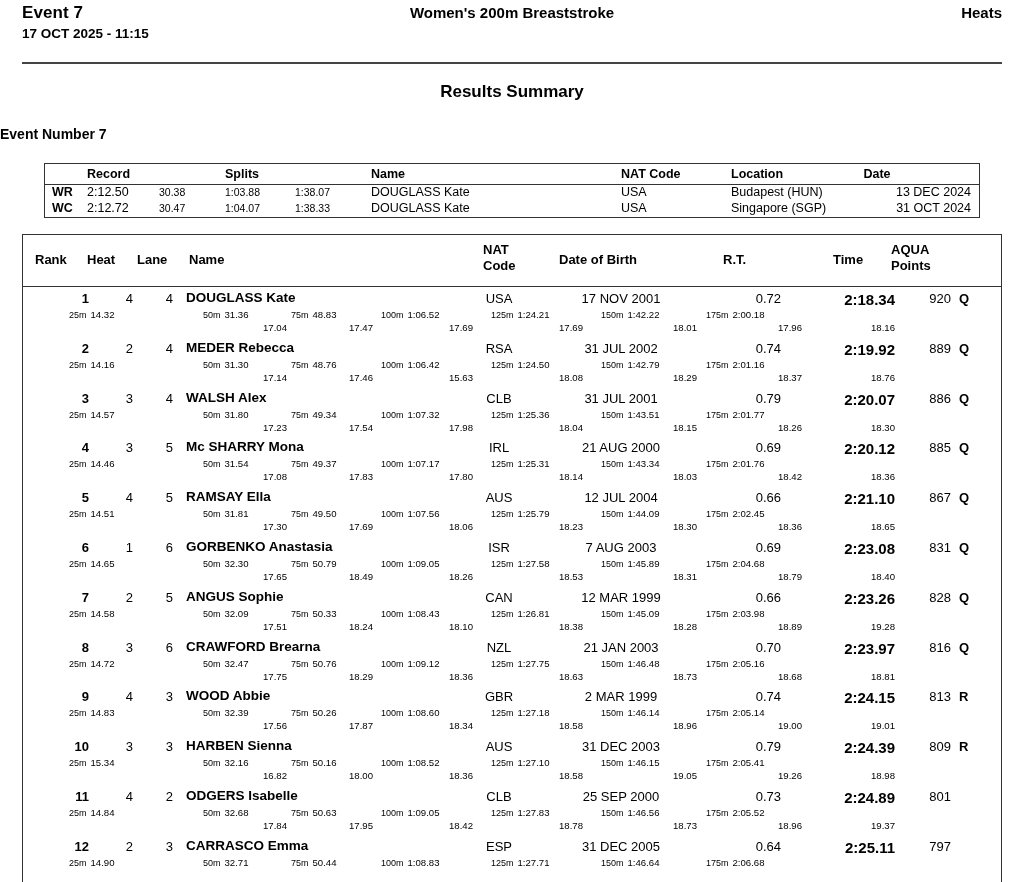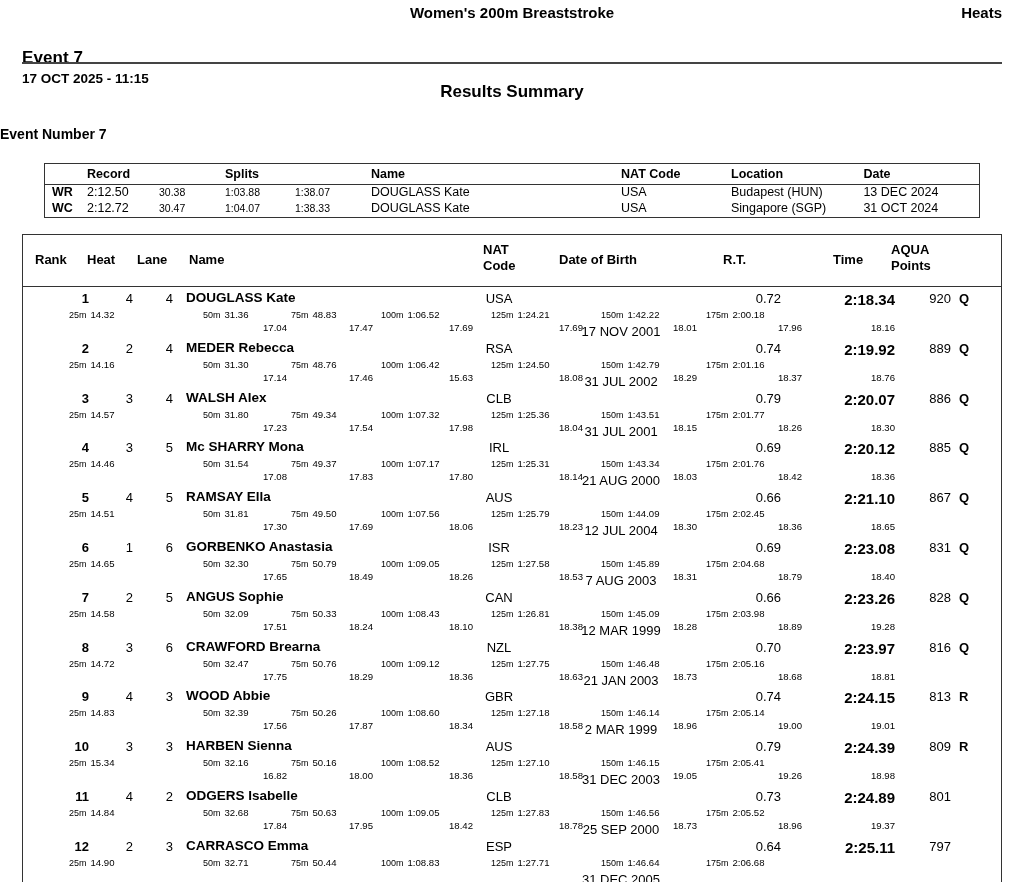--- a/index.html
+++ b/index.html
@@ -20,21 +20,20 @@
     position: relative;
     height: 56px;
     padding: 4px 18px 0 18px;
   }
   .hdr-left {
     position: absolute; left: 22px; top: 2px;
   }
   .hdr-event {
     font-size: 17px; font-weight: bold; letter-spacing: .1px;
     line-height: 22px;
-    margin-top: 45px;
   }
   .hdr-datetime {
     font-size: 13.5px; font-weight: bold; line-height: 19px;
   }
   .hdr-center {
     position: absolute; left: 0; right: 0; top: 4px;
     text-align: center;
     font-size: 15px; font-weight: bold;
   }
   .hdr-right {
@@ -81,21 +80,21 @@
     white-space: nowrap;
   }
   .rc-tag   { width: 42px; padding-left: 7px !important; font-weight: bold; font-size: 12.5px;}
   .rc-time  { width: 72px; text-align: left; }
   .rc-s1    { width: 66px; font-size: 10.5px; }
   .rc-s2    { width: 70px; font-size: 10.5px; }
   .rc-s3    { width: 76px; font-size: 10.5px; }
   .rc-name  { width: 250px; }
   .rc-nat   { width: 110px; }
   .rc-loc   { width: auto; }
-  .rc-date  { padding-right: 8px !important; }
+  .rc-date  { text-align: right; padding-right: 8px !important; }
   th.rc-date { text-align: right; margin-top: 20px; }
   .rc-splits-head { }
 
   
   .results-wrap {
     margin: 16px 22px 0 22px;
     border: 1.5px solid #333;
     border-bottom: none;
   }
   .res-head {
@@ -120,21 +119,21 @@
 
   .res-row { position: relative; height: 49.8px; }
   .res-row > div, .res-row > span { position: absolute; }
 
   
   .r-rank { left: 0;   top: 2px;  width: 66px;  text-align: right; font-size: 13px; font-weight: bold; }
   .r-heat { left: 66px;top: 2px;  width: 44px;  text-align: right; font-size: 13px; }
   .r-lane { left: 118px;top: 2px; width: 32px;  text-align: right; font-size: 13px; }
   .r-name { left: 163px;top: 1px;  font-size: 13.5px; font-weight: bold; white-space: nowrap; }
   .r-nat  { left: 444px;top: 2px;  width: 64px;  text-align: center; font-size: 13px; }
-  .r-dob  { left: 520px;top: 2px;  width: 156px; text-align: center; font-size: 13px; margin-top: 33px; }
+  .r-dob  { left: 520px;top: 2px;  width: 156px; text-align: center; font-size: 13px; }
   .r-rt   { left: 672px;top: 2px;  width: 86px;  text-align: right; font-size: 13px; }
   .r-time { left: 772px;top: 2px;  width: 100px; text-align: right; font-size: 15px; font-weight: bold; }
   .r-aqua { left: 872px;top: 2px;  width: 56px;  text-align: right; font-size: 13px; }
   .r-qual { left: 936px;top: 2px;  font-size: 13px; font-weight: bold; }
 
   
   .split-cell { position: absolute; font-size: 9.6px; white-space: nowrap; }
   .split-cell .lbl { font-size: 9px; }
   .split-cell .val { margin-left: 4px; }
 

